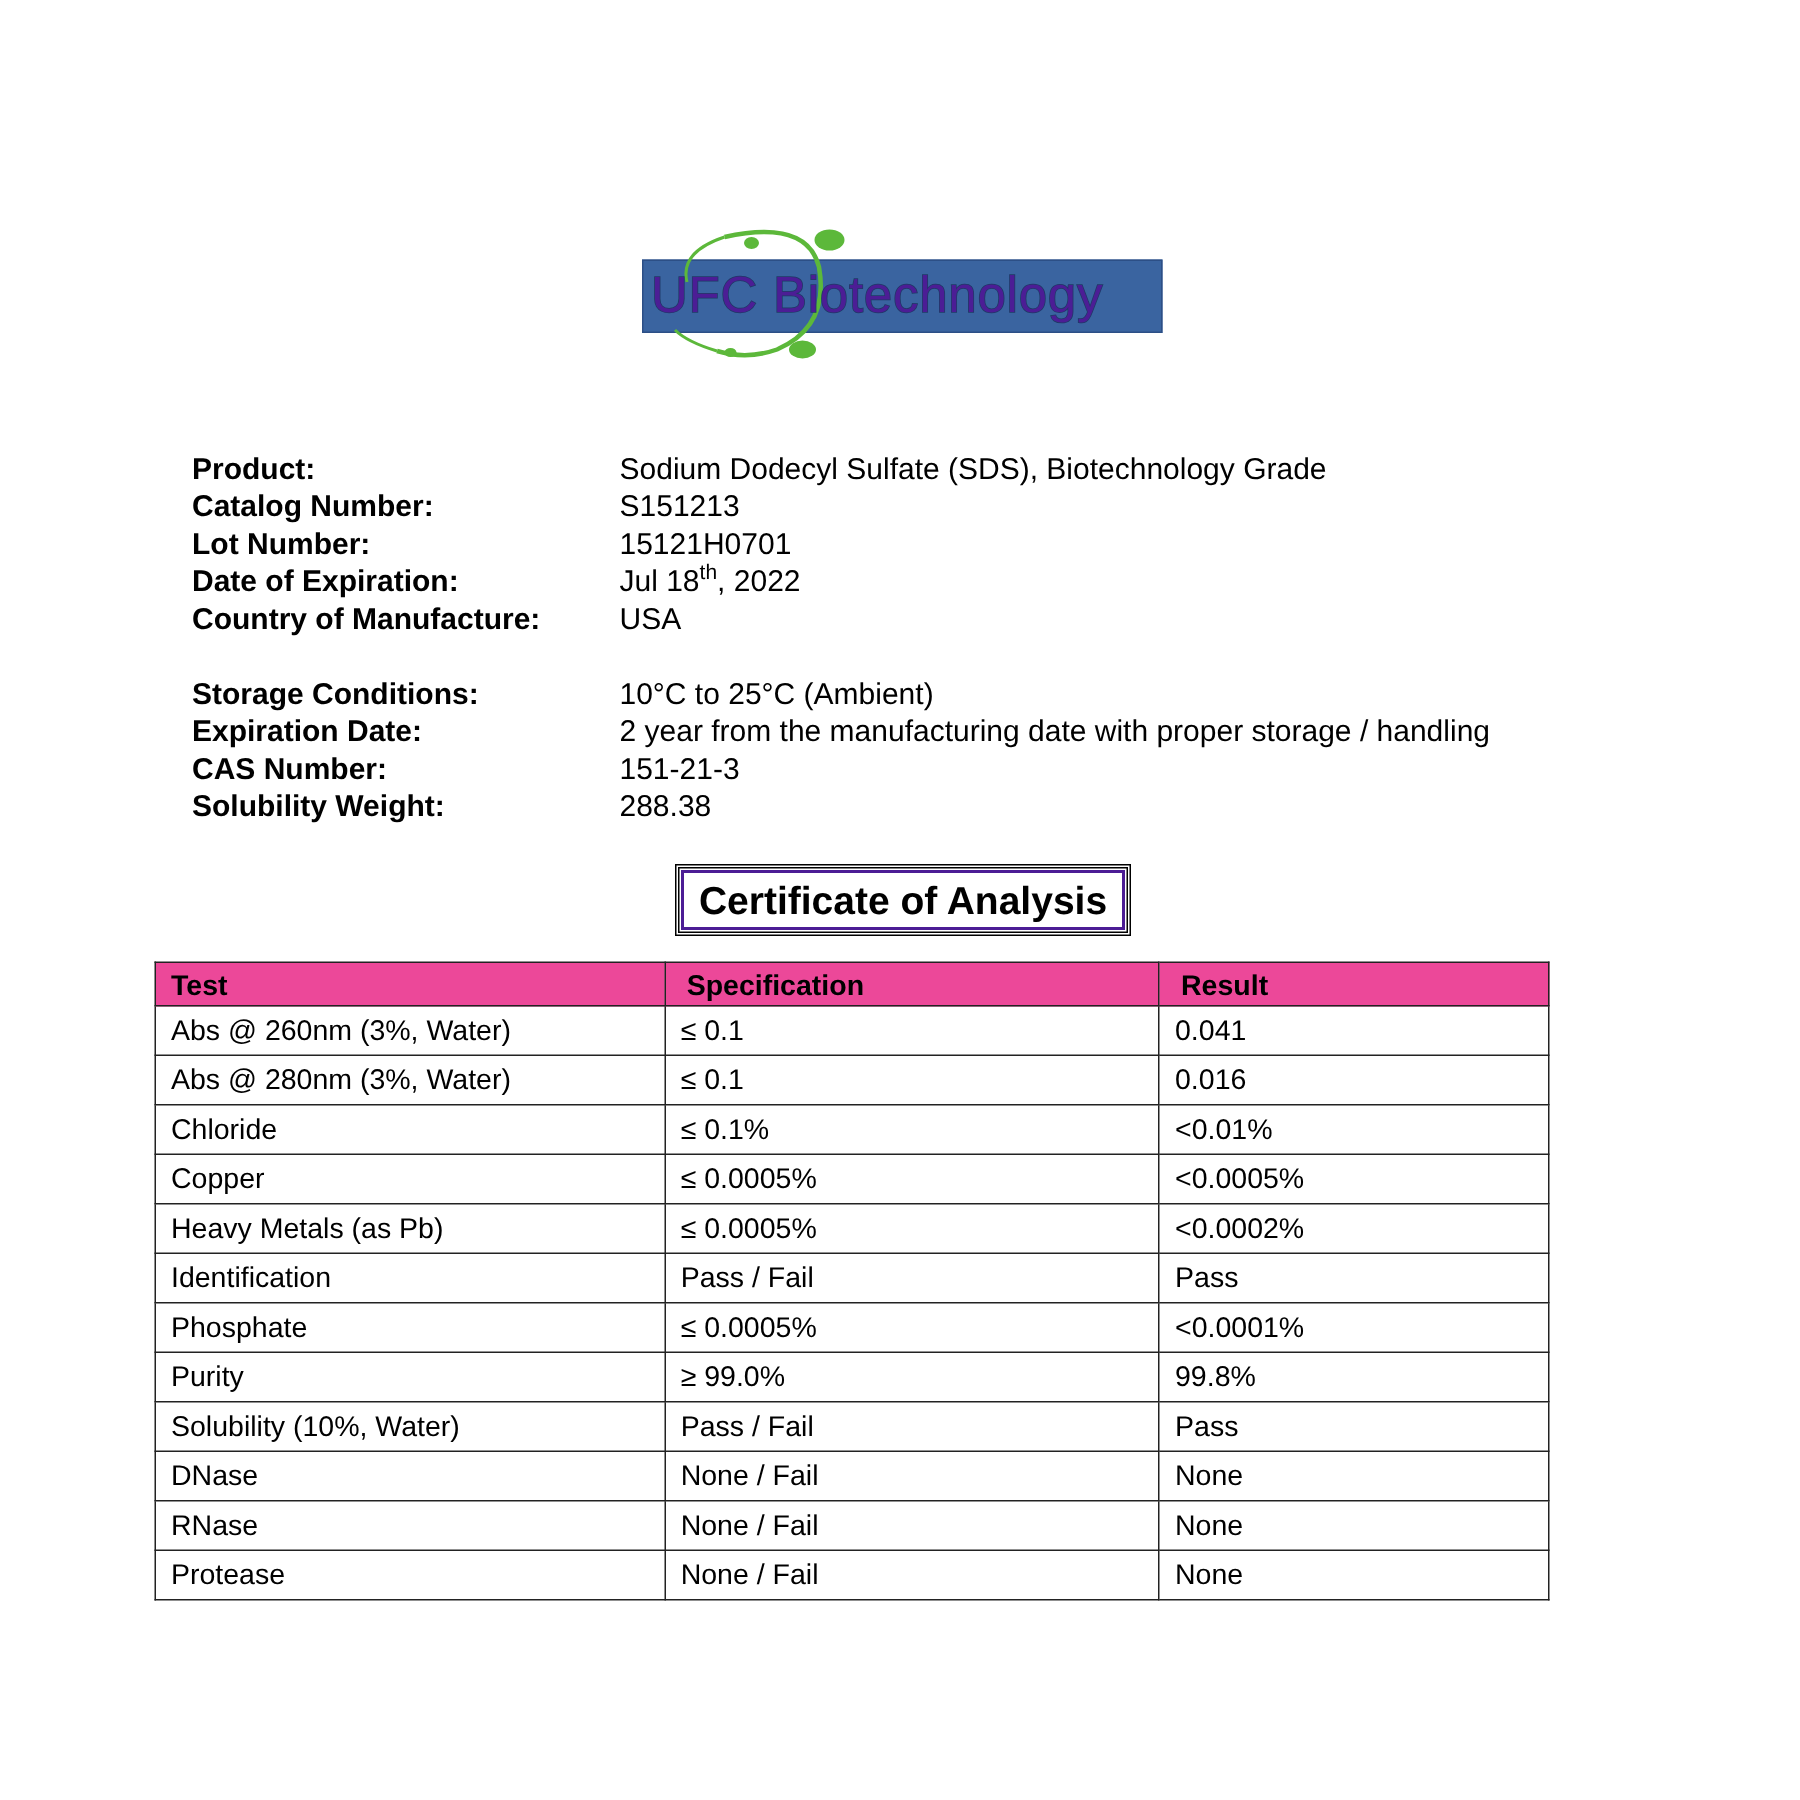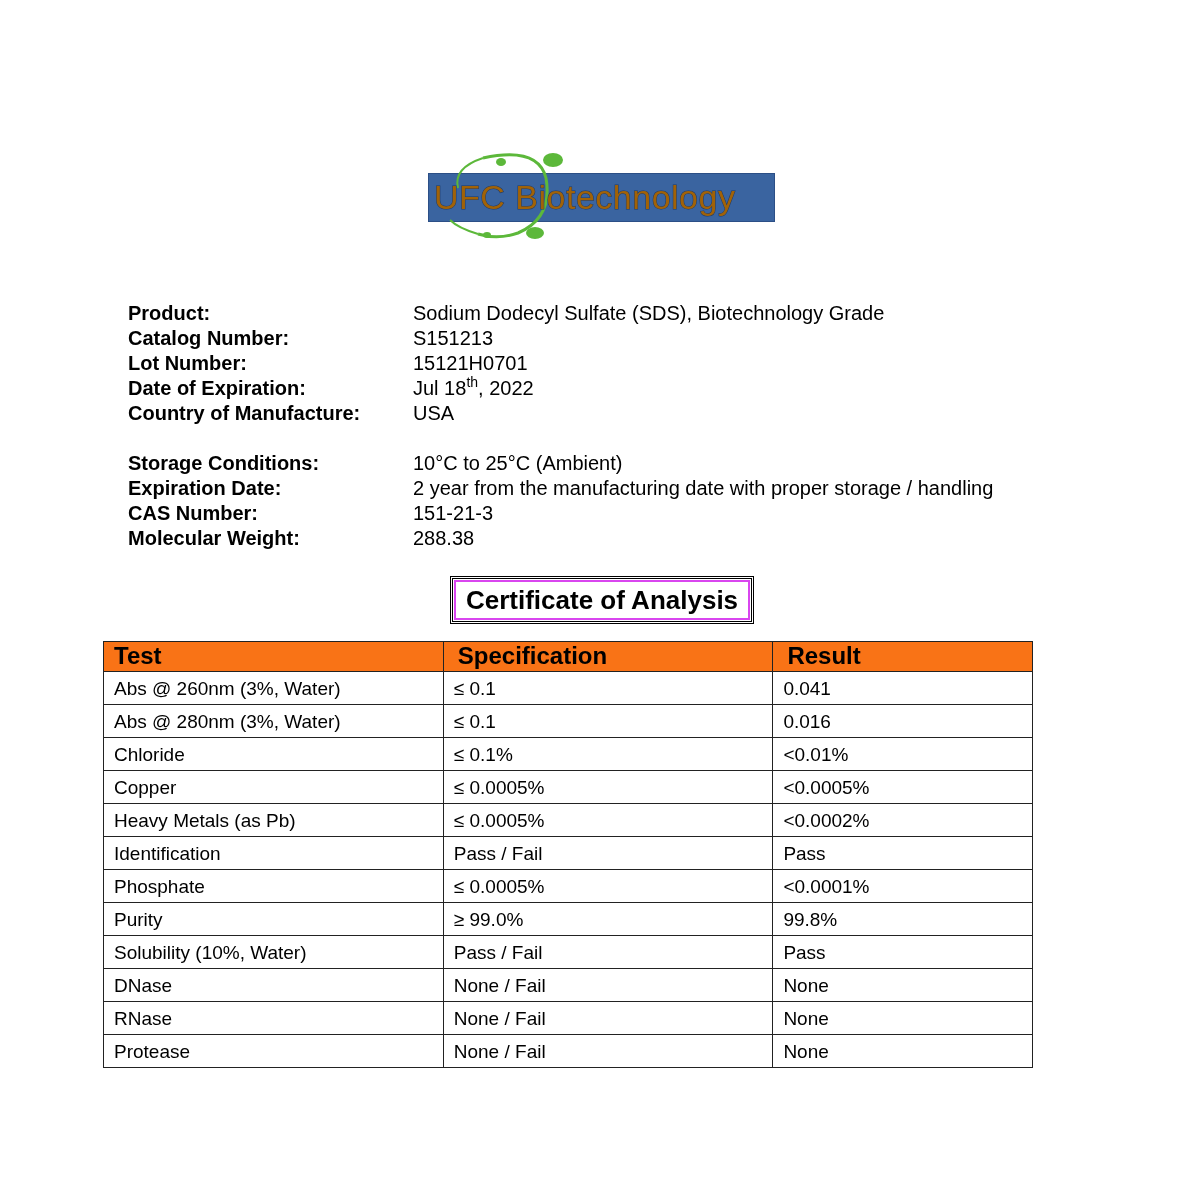--- a/index.html
+++ b/index.html
@@ -10,51 +10,51 @@
     }
     .logo {
       position: absolute; left: 428px; top: 148px; width: 350px; height: 96px;
     }
     .logo-box {
       position: absolute; left: 0; top: 25px; width: 345px; height: 47px;
       background: #3a64a0; border: 1px solid #2c4f86;
     }
     .logo-text {
       position: absolute; left: 6px; top: 29px;
-      font-size: 34px; color: #a16207; letter-spacing: 0.5px; line-height: 40px;
+      font-size: 34px; color: #4c1d95; letter-spacing: 0.5px; line-height: 40px;
       -webkit-text-stroke: 1px #1f3a66;
       paint-order: stroke fill;
       white-space: nowrap;
     }
     .logo svg { position: absolute; left: 0; top: 0; }
     .info {
       position: absolute; left: 103px; font-size: 20px; line-height: 25px; margin-left: 25px;
     }
     .info-row { display: flex; height: 25px; }
     .info-label { width: 285px; font-weight: bold; }
     .info-value { white-space: nowrap; }
     .info-value sup { font-size: 14px; vertical-align: 8px; line-height: 0; }
     .coa-title {
       position: absolute; left: 450px; top: 576px; width: 296px; height: 40px;
       border: 3px double #000; padding: 1px; box-sizing: content-box;
     }
     .coa-title-inner {
-      border: 2px solid #d946ef; height: 36px; line-height: 36px;
+      border: 2px solid #4c1d95; height: 36px; line-height: 36px;
       font-size: 26px; font-weight: bold; text-align: center; white-space: nowrap;
     }
     table.coa {
       position: absolute; left: 103px; top: 641px; width: 930px;
       border-collapse: collapse; font-size: 19px;
     }
     table.coa th, table.coa td {
       border: 1.5px solid #222; padding: 0 10px; text-align: left; height: 28px;
       vertical-align: bottom; white-space: nowrap;
     }
     table.coa th {
-      background: #f97316; font-weight: bold; font-size: 24px; height: 27px;
+      background: #ec4899; font-weight: bold; font-size: 19px; height: 27px;
       padding-bottom: 1px;
     }
     table.coa th.spec, table.coa th.res { padding-left: 14px; }
     table.coa td { padding-bottom: 4px; }
     col.c1 { width: 340px; } col.c2 { width: 330px; } col.c3 { width: 260px; }
   </style>
 </head>
 <body>
 
 <div class="logo">
@@ -101,21 +101,21 @@
   </div>
   <div class="info-row">
     <div class="info-label">Expiration Date:</div>
     <div class="info-value">2 year from the manufacturing date with proper storage / handling</div>
   </div>
   <div class="info-row">
     <div class="info-label">CAS Number:</div>
     <div class="info-value">151-21-3</div>
   </div>
   <div class="info-row">
-    <div class="info-label">Molecular Weight:</div>
+    <div class="info-label">Solubility Weight:</div>
     <div class="info-value">288.38</div>
   </div>
 </div>
 
 <div class="coa-title">
   <div class="coa-title-inner">Certificate of Analysis</div>
 </div>
 
 <table class="coa">
   <colgroup>

